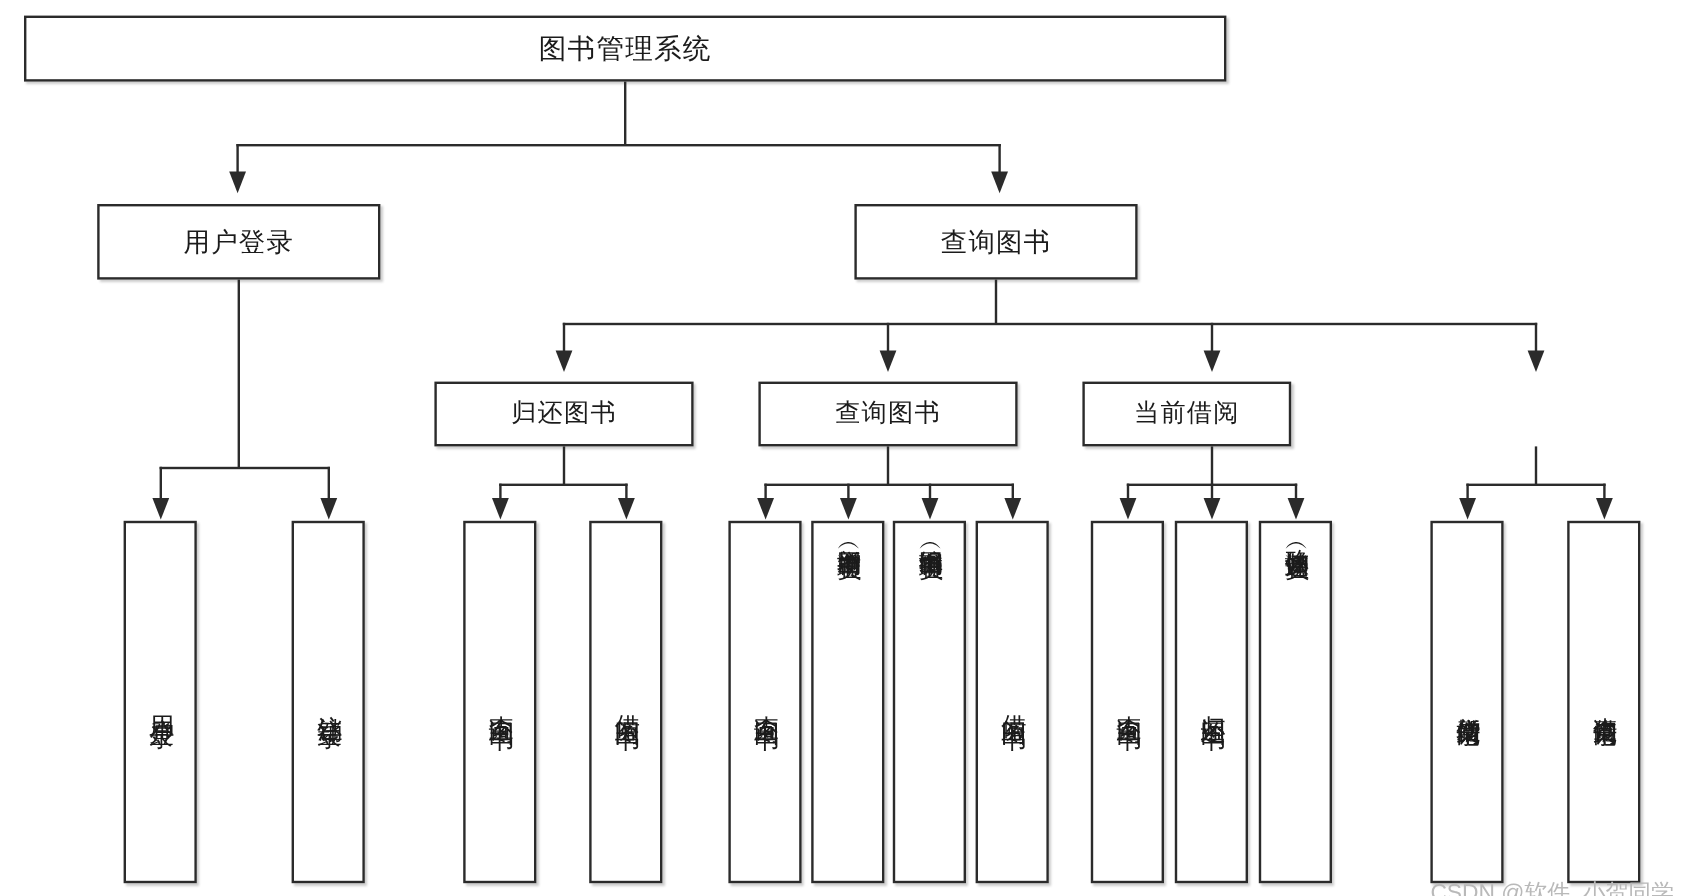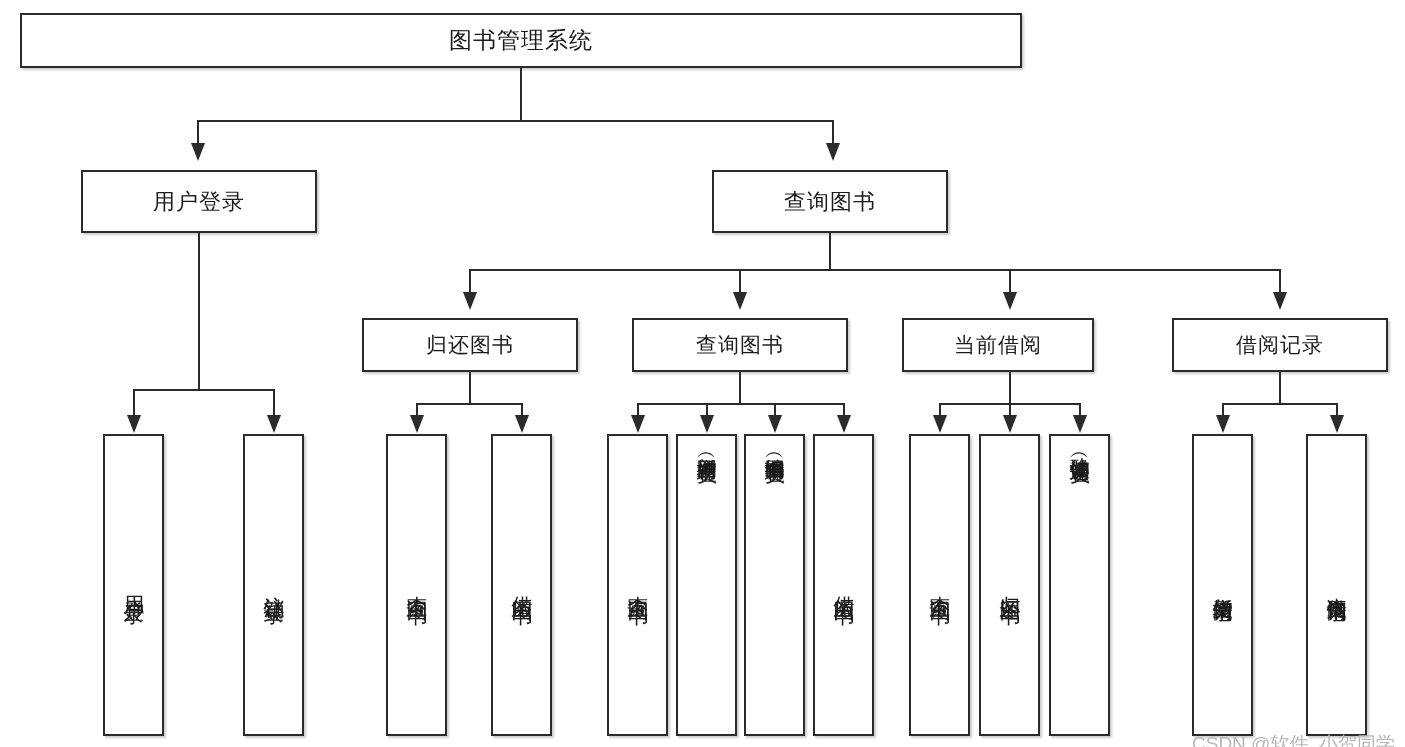--- a/index.html
+++ b/index.html
@@ -136,25 +136,22 @@
   <div class="arrow" style="left:1003px; top:292px;"></div>
   <div class="vline" style="left:1279px; top:269px; width:2px; height:25px;"></div>
   <div class="arrow" style="left:1273px; top:292px;"></div>
 
   <div class="node level2" style="left:362px; top:318px; width:216px; height:54px;">
     <span class="label">归还图书</span>
   </div>
   <div class="node level2" style="left:632px; top:318px; width:216px; height:54px;">
     <span class="label">查询图书</span>
   </div>
-  <div class="node level2" style="left:902px; top:318px; width:192px; height:54px;">
+  <div class="node level2" style="left:902px; top:318px; width:174px; height:54px;">
     <span class="label">当前借阅</span>
-  </div>
-  <div class="node level2" style="left:1172px; top:318px; width:216px; height:54px;">
-    <span class="label">借阅记录</span>
   </div>
 
   <div class="vline" style="left:469px; top:372px; width:2px; height:32px;"></div>
   <div class="hline" style="left:416px; top:403px; width:107px; height:2px;"></div>
   <div class="vline" style="left:416px; top:403px; width:2px; height:14px;"></div>
   <div class="arrow" style="left:410px; top:415px;"></div>
   <div class="vline" style="left:521px; top:403px; width:2px; height:14px;"></div>
   <div class="arrow" style="left:515px; top:415px;"></div>
 
   <div class="vline" style="left:739px; top:372px; width:2px; height:32px;"></div>

